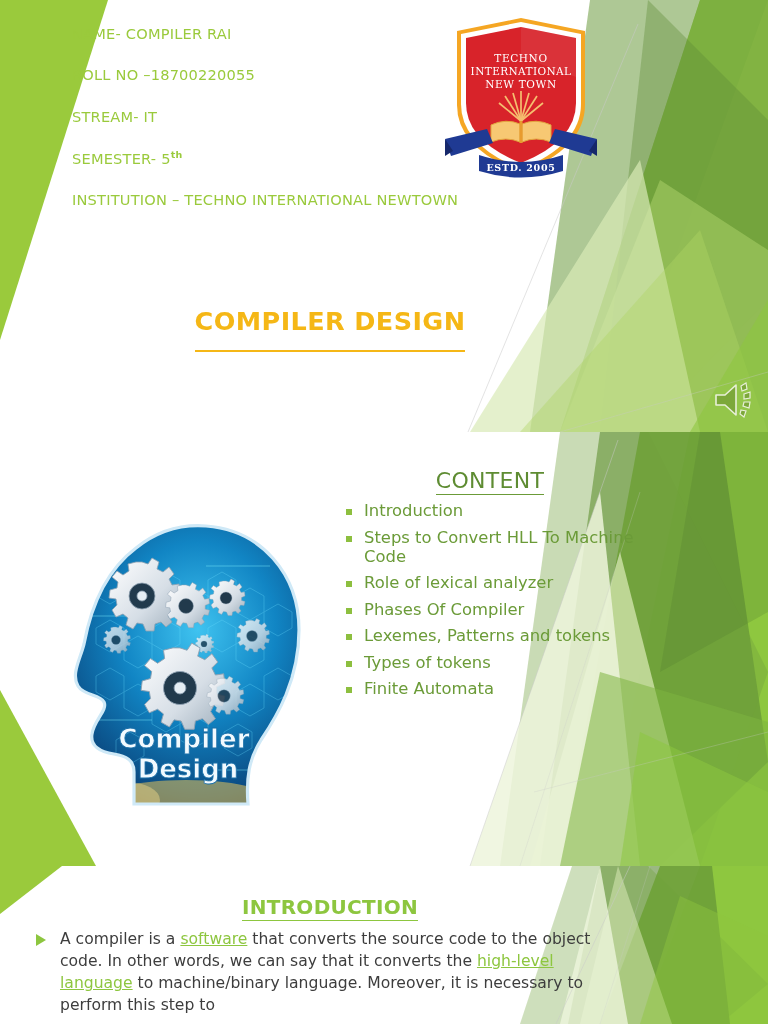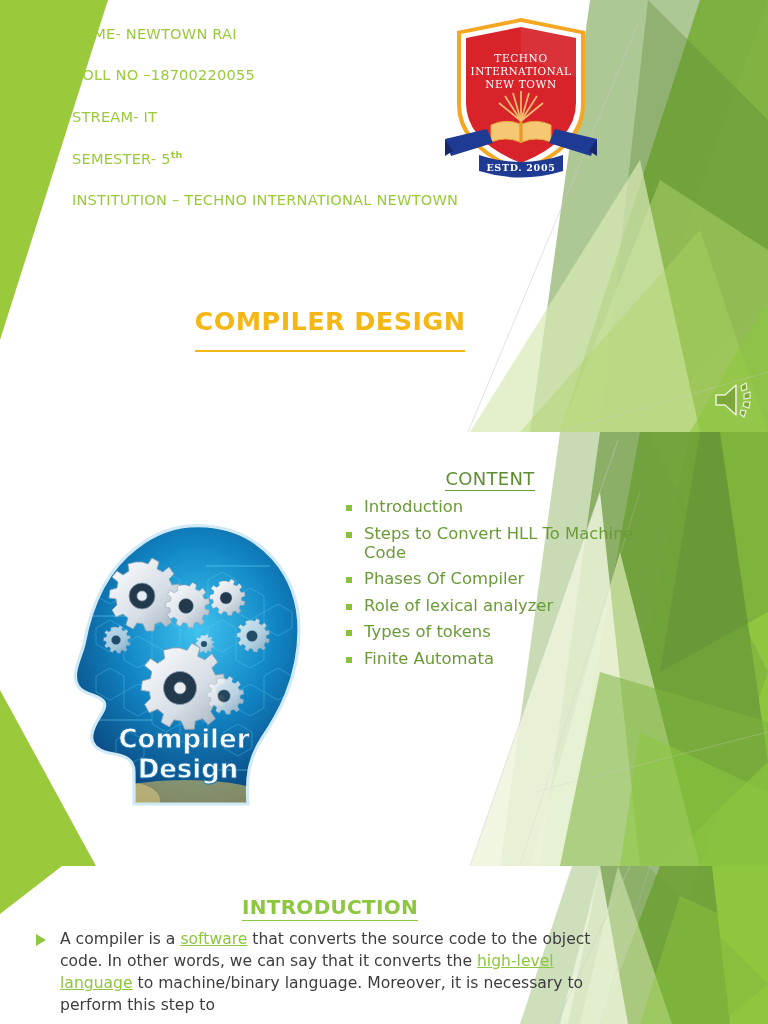--- a/index.html
+++ b/index.html
@@ -54,21 +54,21 @@
 
   
   .brain-img { position: absolute; left: 56px; top: 88px; width: 258px; height: 288px; z-index: 5; }
 
   .content-block { position: absolute; left: 340px; top: 36px; width: 300px; z-index: 5; }
   .content-heading {
     text-align: center; margin-bottom: 8px;
     font-family: "DejaVu Sans", sans-serif;
   }
   .content-heading span {
-    font-size: 18px; color: #5E8C32; letter-spacing: .3px;
+    font-size: 22px; color: #5E8C32; letter-spacing: .3px;
     border-bottom: 1.6px solid #6B9B38; padding-bottom: 1px;
   }
   ul.content-list { list-style: none; }
   ul.content-list li {
     position: relative;
     font-family: "DejaVu Sans", sans-serif;
     font-size: 16.4px;
     line-height: 1.16;
     color: #6B9B38;
     padding-left: 24px;
@@ -126,21 +126,21 @@
         <polygon points="520,432 700,230 768,432" fill="#AED563" opacity="0.40"></polygon>
         <polygon points="768,300 768,432 690,432" fill="#8DC63F" opacity="0.6"></polygon>
 
         <line x1="468" y1="432" x2="638" y2="24" stroke="#C9C9C9" stroke-width="0.8" opacity="0.65"></line>
         <line x1="560" y1="432" x2="768" y2="372" stroke="#C9C9C9" stroke-width="0.7" opacity="0.5"></line>
       </svg>
     </div>
 
     <div class="meta-list">
       <div class="meta-line">
-        <span>NAME-  NEWTOWN RAI</span>
+        <span>NAME-  COMPILER RAI</span>
       </div>
       <div class="meta-line">
         <span>ROLL NO –18700220055</span>
       </div>
       <div class="meta-line">
         <span>STREAM- IT</span>
       </div>
       <div class="meta-line">
         <span>SEMESTER- 5</span><sup>th</sup>
       </div>
@@ -342,23 +342,23 @@
       </svg>
     </div>
 
     <div class="content-block">
       <div class="content-heading">
         <span>CONTENT</span>
       </div>
       <ul class="content-list">
         <li><span class="sq"></span><span>Introduction</span></li>
         <li><span class="sq"></span><span>Steps to Convert HLL To Machine Code</span></li>
+        <li><span class="sq"></span><span>Role of lexical analyzer</span></li>
         <li><span class="sq"></span><span>Phases Of Compiler</span></li>
-        <li><span class="sq"></span><span>Role of lexical analyzer</span></li>
-        <li><span class="sq"></span></li>
+        <li><span class="sq"></span><span>Lexemes, Patterns and tokens</span></li>
         <li><span class="sq"></span><span>Types of tokens</span></li>
         <li><span class="sq"></span></li>
         <li><span class="sq"></span><span>Finite Automata</span></li>
       </ul>
     </div>
   </section>
 
   <section class="slide" id="slide-3">
 
     <div class="deco">

